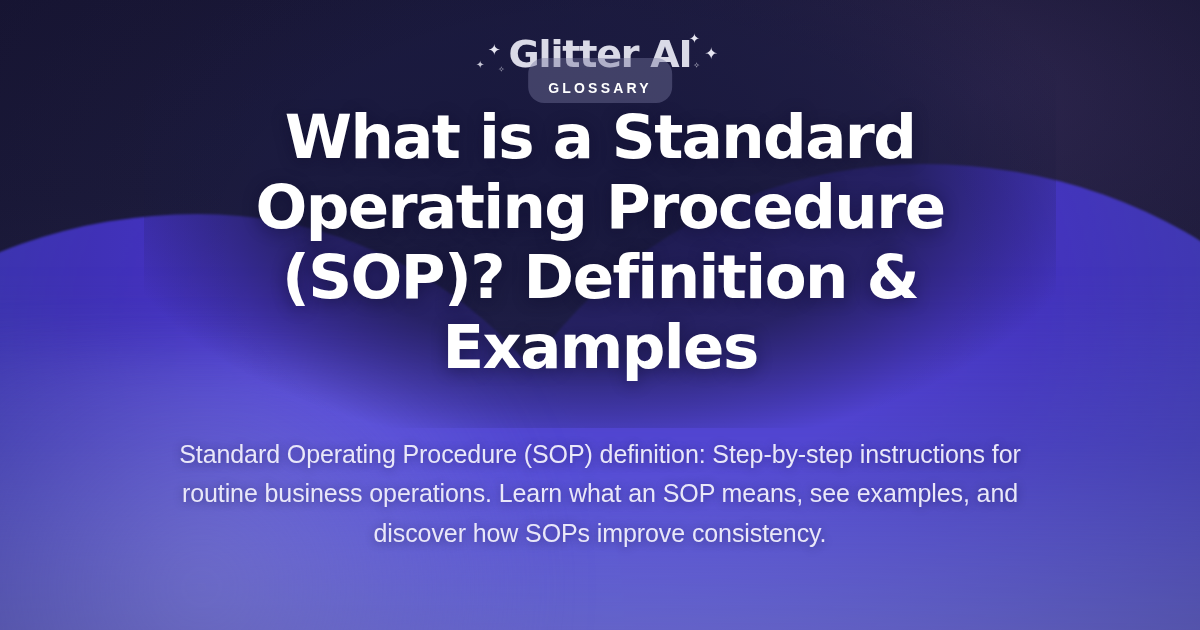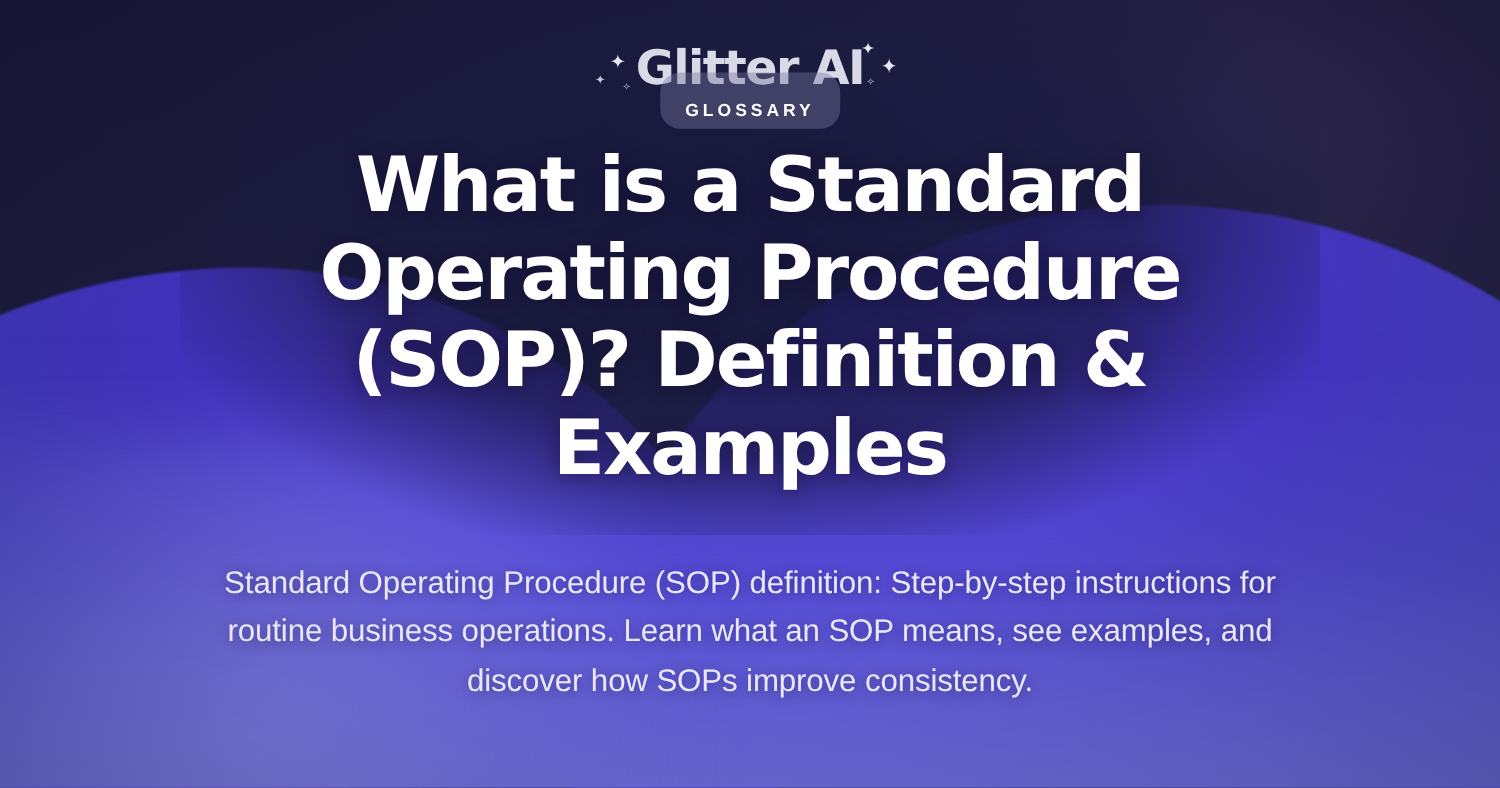--- a/index.html
+++ b/index.html
@@ -101,21 +101,21 @@
   .spark { position:absolute; color:#f2f1fb; line-height:1; user-select:none; }
   .s1 { left:18px;  top:12px; font-size:15px; opacity:.95; }
   .s2 { left:6px;   top:30px; font-size:10px; opacity:.8; }
   .s3 { left:28px;  top:36px; font-size:8px;  opacity:.7; }
   .s4 { right:30px; top:2px;  font-size:13px; opacity:.95; }
   .s5 { right:12px; top:16px; font-size:16px; opacity:.95; }
   .s6 { right:30px; top:32px; font-size:8px;  opacity:.75; }
 
   
   .headline {
-    margin-top:12px;
+    margin-top:0;
     max-width:700px;
     text-align:center;
     font-family:"DejaVu Sans", sans-serif;
     font-size:61px;
     font-weight:700;
     line-height:1.15;
     letter-spacing:-1.6px;
     color:#ffffff;
     text-shadow:0 2px 16px rgba(10,8,40,.45);
   }

